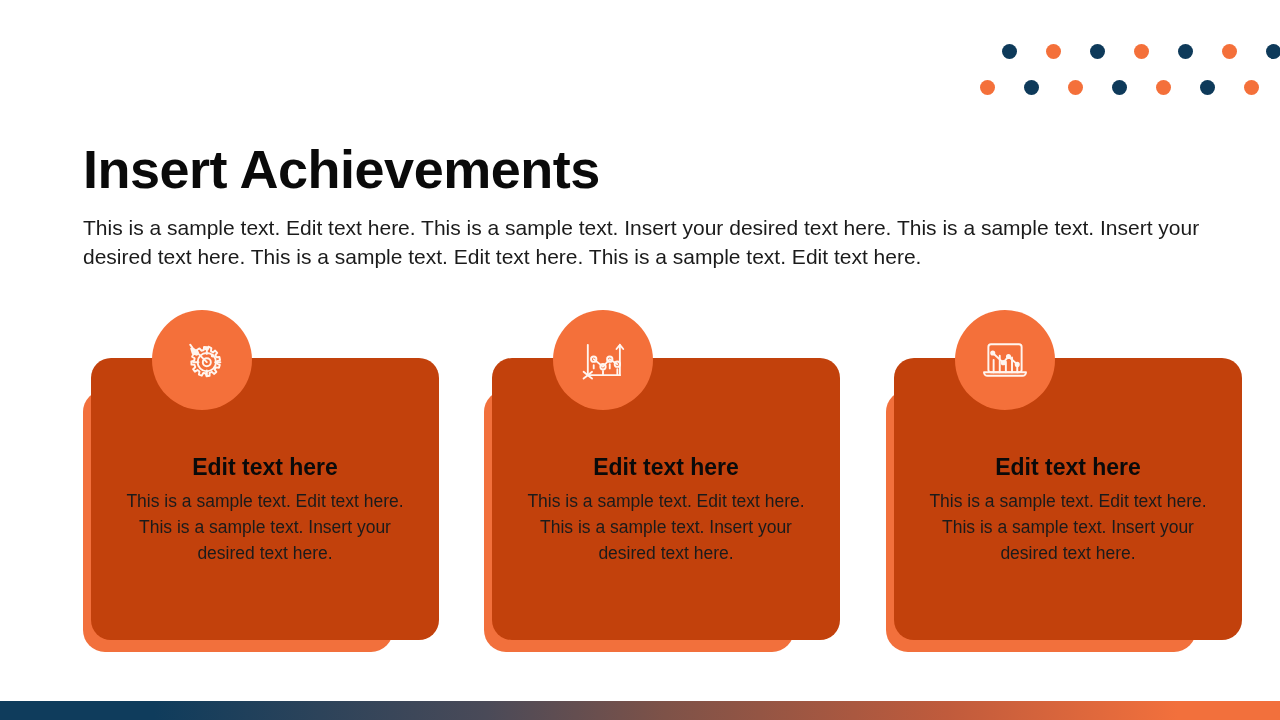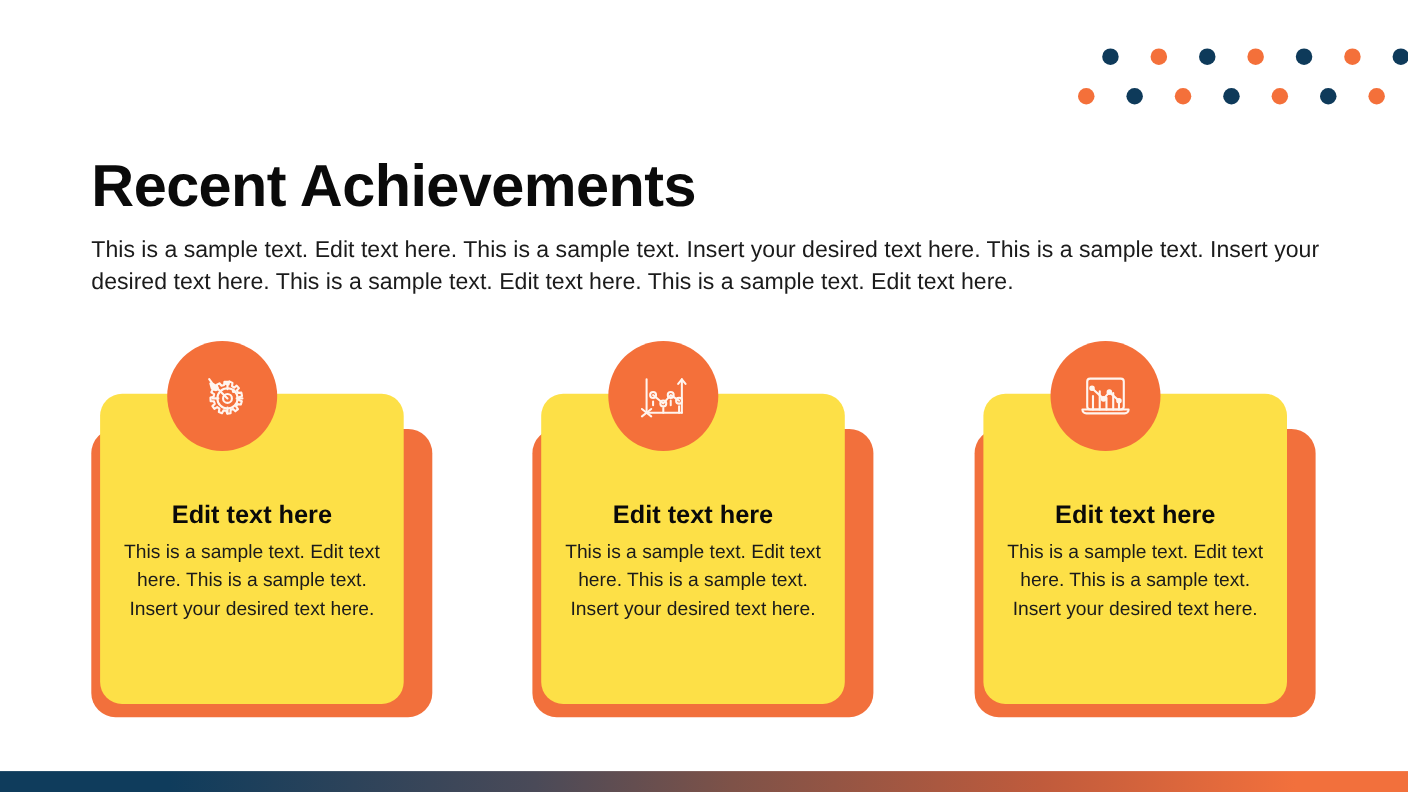--- a/index.html
+++ b/index.html
@@ -82,23 +82,23 @@
     width: 310px;
     height: 262px;
     background: #F2703C;
     border-radius: 22px;
   }
   
   .card-body {
     position: absolute;
     left: 8px;
     top: 48px;
-    width: 276px;
+    width: 348px;
     height: 282px;
-    background: #fde047;
+    background: #c2410c;
     border-radius: 20px;
     box-sizing: border-box;
     padding: 96px 20px 0 20px;
     text-align: center;
   }
   .card-heading {
     font-size: 23px;
     font-weight: bold;
     color: #0a0a0a;
     margin: 0 0 6px 0;
@@ -150,21 +150,21 @@
     <div class="dot navy" style="left: 286px; top: 0px;"></div>
     <div class="dot orange" style="left: 0px; top: 36px;"></div>
     <div class="dot navy" style="left: 44px; top: 36px;"></div>
     <div class="dot orange" style="left: 88px; top: 36px;"></div>
     <div class="dot navy" style="left: 132px; top: 36px;"></div>
     <div class="dot orange" style="left: 176px; top: 36px;"></div>
     <div class="dot navy" style="left: 220px; top: 36px;"></div>
     <div class="dot orange" style="left: 264px; top: 36px;"></div>
   </div>
 
-<h1 class="slide-title">Recent Achievements</h1>
+<h1 class="slide-title">Insert Achievements</h1>
 
 <p class="slide-subtitle">This is a sample text. Edit text here. This is a sample text. Insert your desired text here. This is a sample text. Insert your desired text here. This is a sample text. Edit text here. This is a sample text. Edit text here.</p>
 
 <div class="cards">
 
   <div class="card card-1">
     <div class="card-shadow"></div>
     <div class="icon-circle">
       <svg width="56" height="56" viewBox="0 0 64 64" fill="none" stroke="#FFF5EF" stroke-width="2.2" stroke-linecap="round" stroke-linejoin="round">
         <path d="M36 19.5l2.6.6.8-3.3 3.3 1.6-.5 3.4 2.2 1.6 2.6-2.2 2.4 2.6-2.2 2.5 1.3 2.5 3.4-.3.7 3.5-3.2 1.2-.1 2.9 3.1 1.4-1 3.4-3.4-.5-1.6 2.4 2 2.8-2.7 2.3-2.4-2.4-2.6 1.1v3.4l-3.5.5-1-3.3-2.8-.3-1.6 3-3.3-1.3.6-3.4-2.3-1.7-2.9 1.8-2.1-2.8 2.5-2.3-.9-2.7-3.4-.2-.2-3.6 3.3-.9.5-2.8-2.9-1.8 1.6-3.2 3.3.9 1.9-2.2-1.5-3.1 3.1-1.8 2.2 2.6 2.7-.8.3-3.4 3.6.1z"></path>

